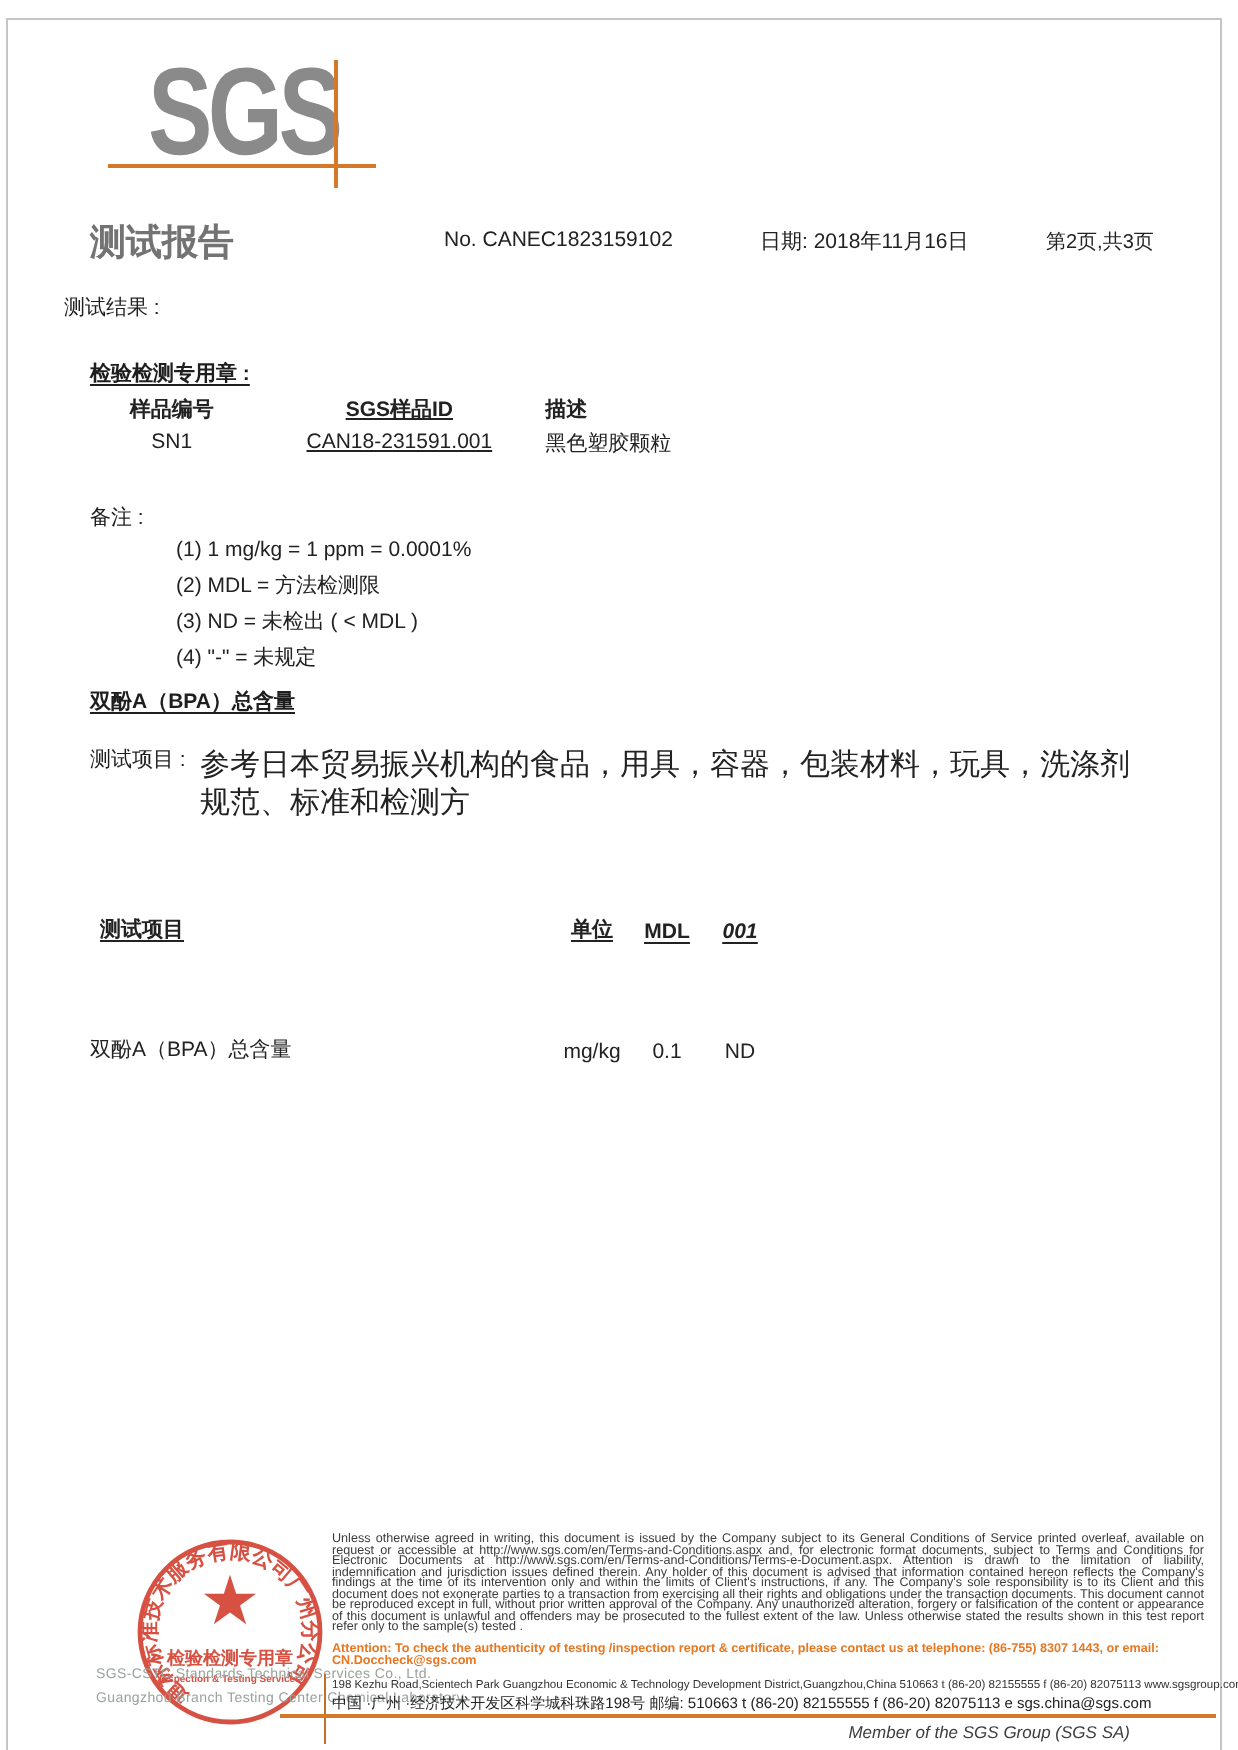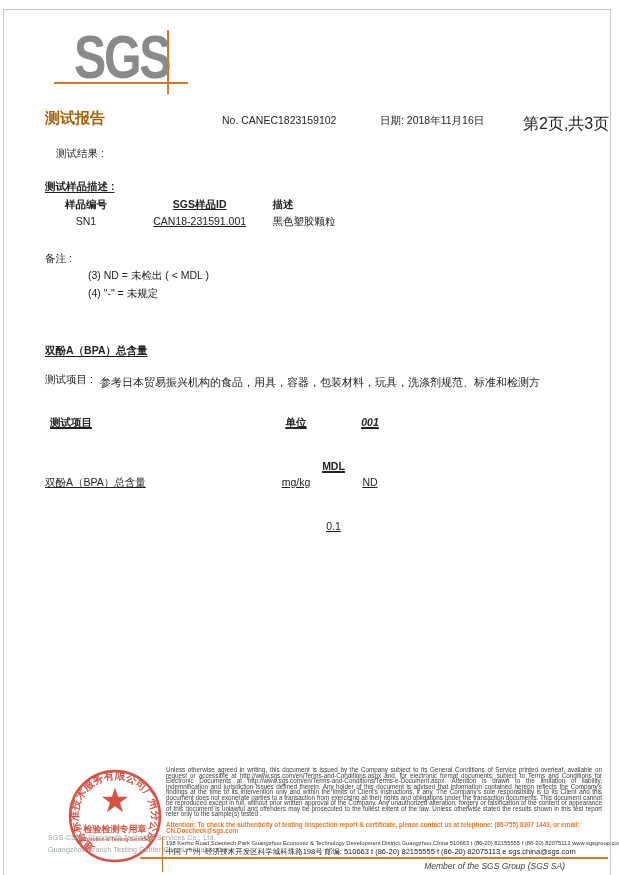--- a/index.html
+++ b/index.html
@@ -13,42 +13,42 @@
   }
   .abs{position:absolute;}
   
   .logo-text{
     left:74px;top:26px;font-size:62px;font-weight:bold;color:#8a8a8a;line-height:1;
     letter-spacing:-3px;transform:scaleX(0.78);transform-origin:left top;
   }
   .logo-hline{left:54px;top:82px;width:134px;height:2px;background:#d4782a;}
   .logo-vline{left:167px;top:30px;width:2px;height:64px;background:#d4782a;}
   
-  .doc-title{left:45px;top:109px;font-size:15px;font-weight:bold;color:#a16207;}
+  .doc-title{left:45px;top:109px;font-size:18px;font-weight:bold;color:#737373;}
   .report-no{left:222px;top:114px;font-size:10.5px;}
   .report-date{left:380px;top:114px;font-size:10.5px;}
-  .page-info{left:523px;top:114px;font-size:16px;}
+  .page-info{left:523px;top:114px;font-size:10px;}
   
   .lbl{font-size:10.5px;color:#1e1e1e;}
-  .results-label{left:56px;top:147px;}
+  .results-label{left:32px;top:147px;}
   .sample-desc-label{left:45px;top:180px;font-weight:bold;text-decoration:underline;text-underline-offset:2px;}
   .sample-table{left:45px;top:198px;width:420px;font-size:10.5px;}
   .sample-table .tr{display:flex;margin-bottom:3px;gap:20px;}
   .sample-table .c1{width:85px;text-align:center;}
   .sample-table .c2{width:110px;text-align:center;text-decoration:underline;}
   .sample-table .c3{width:200px;text-align:left;}
   .sample-table .th{font-weight:bold;}
   .remarks-label{left:45px;top:252px;}
   .remarks{left:88px;top:266px;font-size:10.5px;line-height:18px;}
   .bpa-title{left:45px;top:344px;font-weight:bold;text-decoration:underline;text-underline-offset:2px;}
   .method-label{left:45px;top:373px;}
-  .method-text{left:100px;top:373px;width:470px;font-size:11px;line-height:19px;}
+  .method-text{left:100px;top:373px;width:470px;font-size:15px;line-height:19px;}
   
   .result-table{left:45px;top:416px;width:345px;font-size:10.5px;}
-  .result-table .tr{display:flex;margin-bottom:4px;align-items:flex-start;text-decoration:underline;}
+  .result-table .tr{display:flex;margin-bottom:4px;align-items:flex-end;}
   .result-table .ci{width:230px;text-align:left;}
   .result-table .ci .pad{padding-left:5px;}
   .result-table .cu{width:42px;text-align:center;}
   .result-table .cm{width:33px;text-align:center;margin-top:44px;}
   .result-table .cv{width:40px;text-align:center;}
   .result-table .th span{font-weight:bold;text-decoration:underline;text-underline-offset:2px;}
   .result-table .th .col-001{font-style:italic;margin-top:33px;}
   
   .stamp{left:55px;top:756px;width:120px;height:120px;opacity:.88;}
   
@@ -78,37 +78,39 @@
   <div class="abs logo-text">SGS</div>
   <div class="abs logo-hline"></div>
   <div class="abs logo-vline"></div>
 
   <div class="abs doc-title">测试报告</div>
   <div class="abs report-no">No. CANEC1823159102</div>
   <div class="abs report-date">日期: 2018年11月16日</div>
   <div class="abs page-info">第2页,共3页</div>
 
   <div class="abs lbl results-label">测试结果 :</div>
-  <div class="abs lbl sample-desc-label">测试样品描述 :</div>
+  <div class="abs lbl sample-desc-label">检验检测专用章 :</div>
 
   <div class="abs sample-table">
     <div class="tr th">
       <span class="c1">样品编号</span>
       <span class="c2">SGS样品ID</span>
       <span class="c3">描述</span>
     </div>
     <div class="tr">
       <span class="c1">SN1</span>
       <span class="c2">CAN18-231591.001</span>
       <span class="c3">黑色塑胶颗粒</span>
     </div>
   </div>
 
   <div class="abs lbl remarks-label">备注 :</div>
   <div class="abs remarks">
+    <div>(1) 1 mg/kg = 1 ppm = 0.0001%</div>
+    <div>(2) MDL = 方法检测限</div>
     <div>(3) ND = 未检出 ( &lt; MDL )</div>
     <div>(4) "-" = 未规定</div>
   </div>
 
   <div class="abs lbl bpa-title">双酚A（BPA）总含量</div>
 
   <div class="abs lbl method-label">测试项目 :</div>
   <div class="abs method-text">
     <div>参考日本贸易振兴机构的食品，用具，容器，包装材料，玩具，洗涤剂规范、标准和检测方</div>
   </div>

